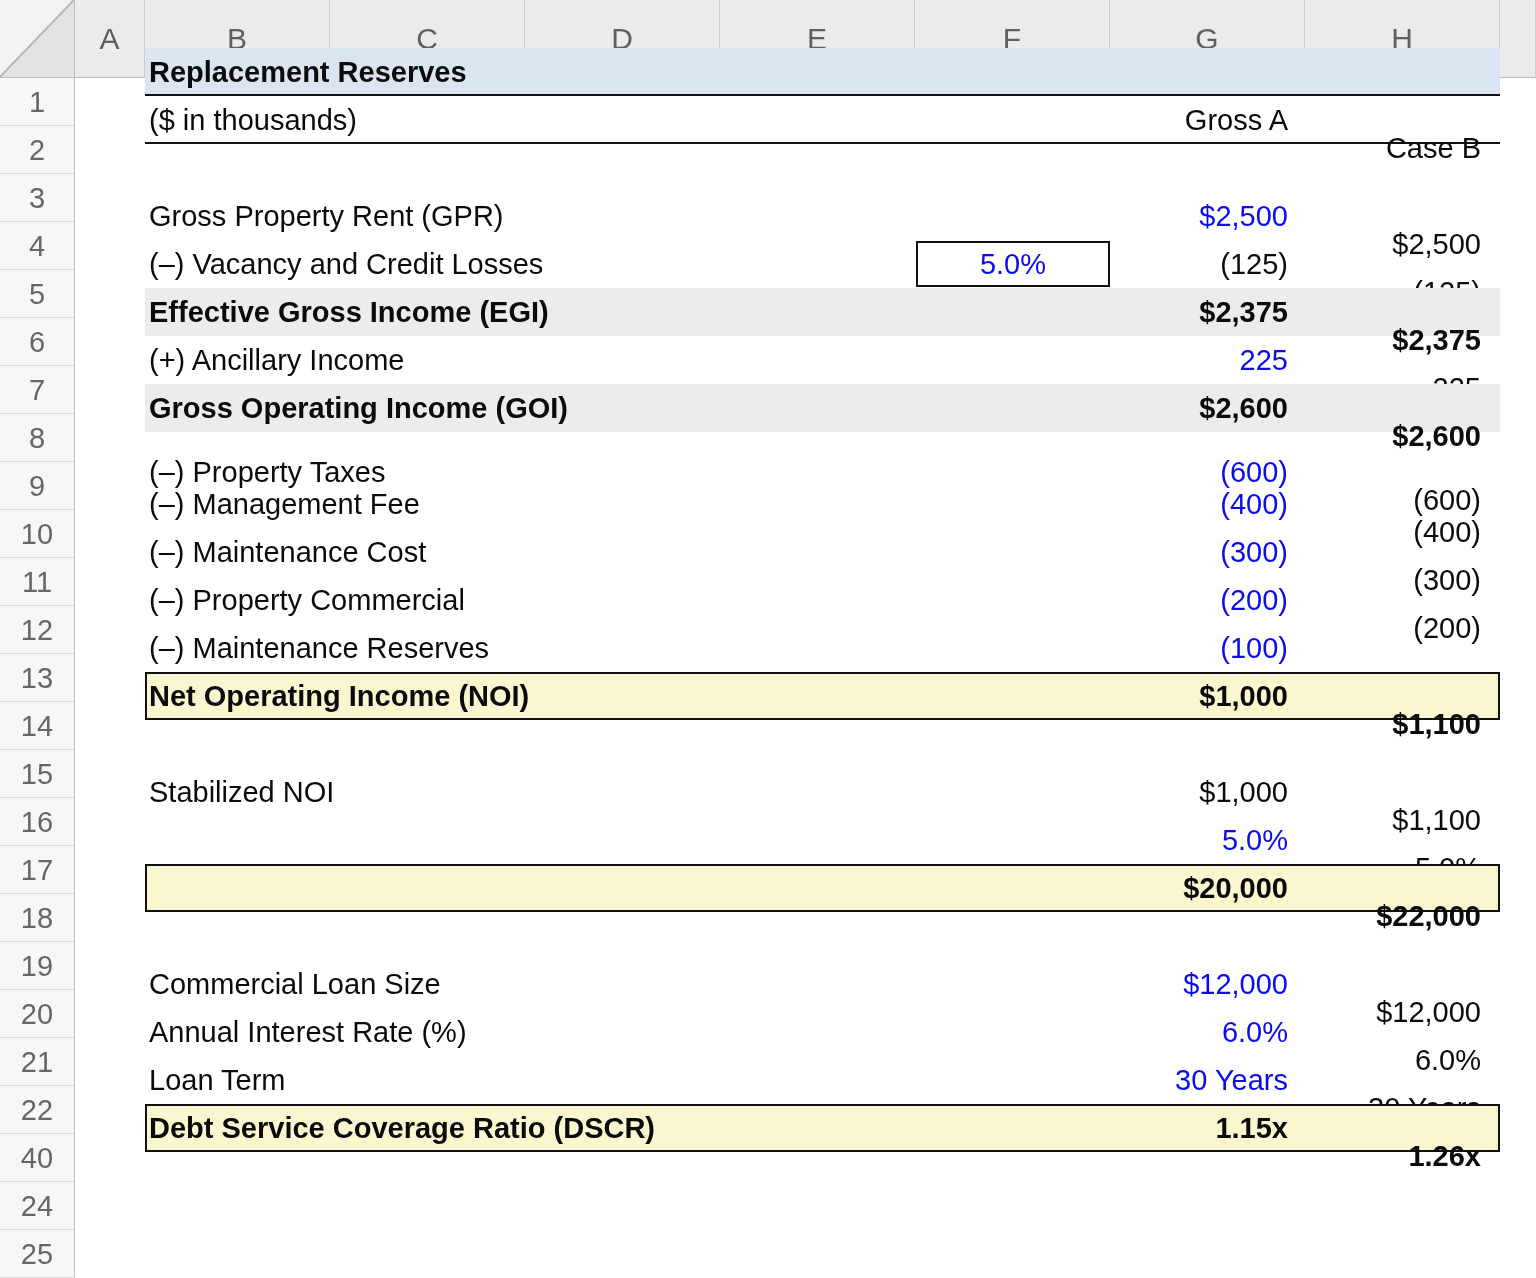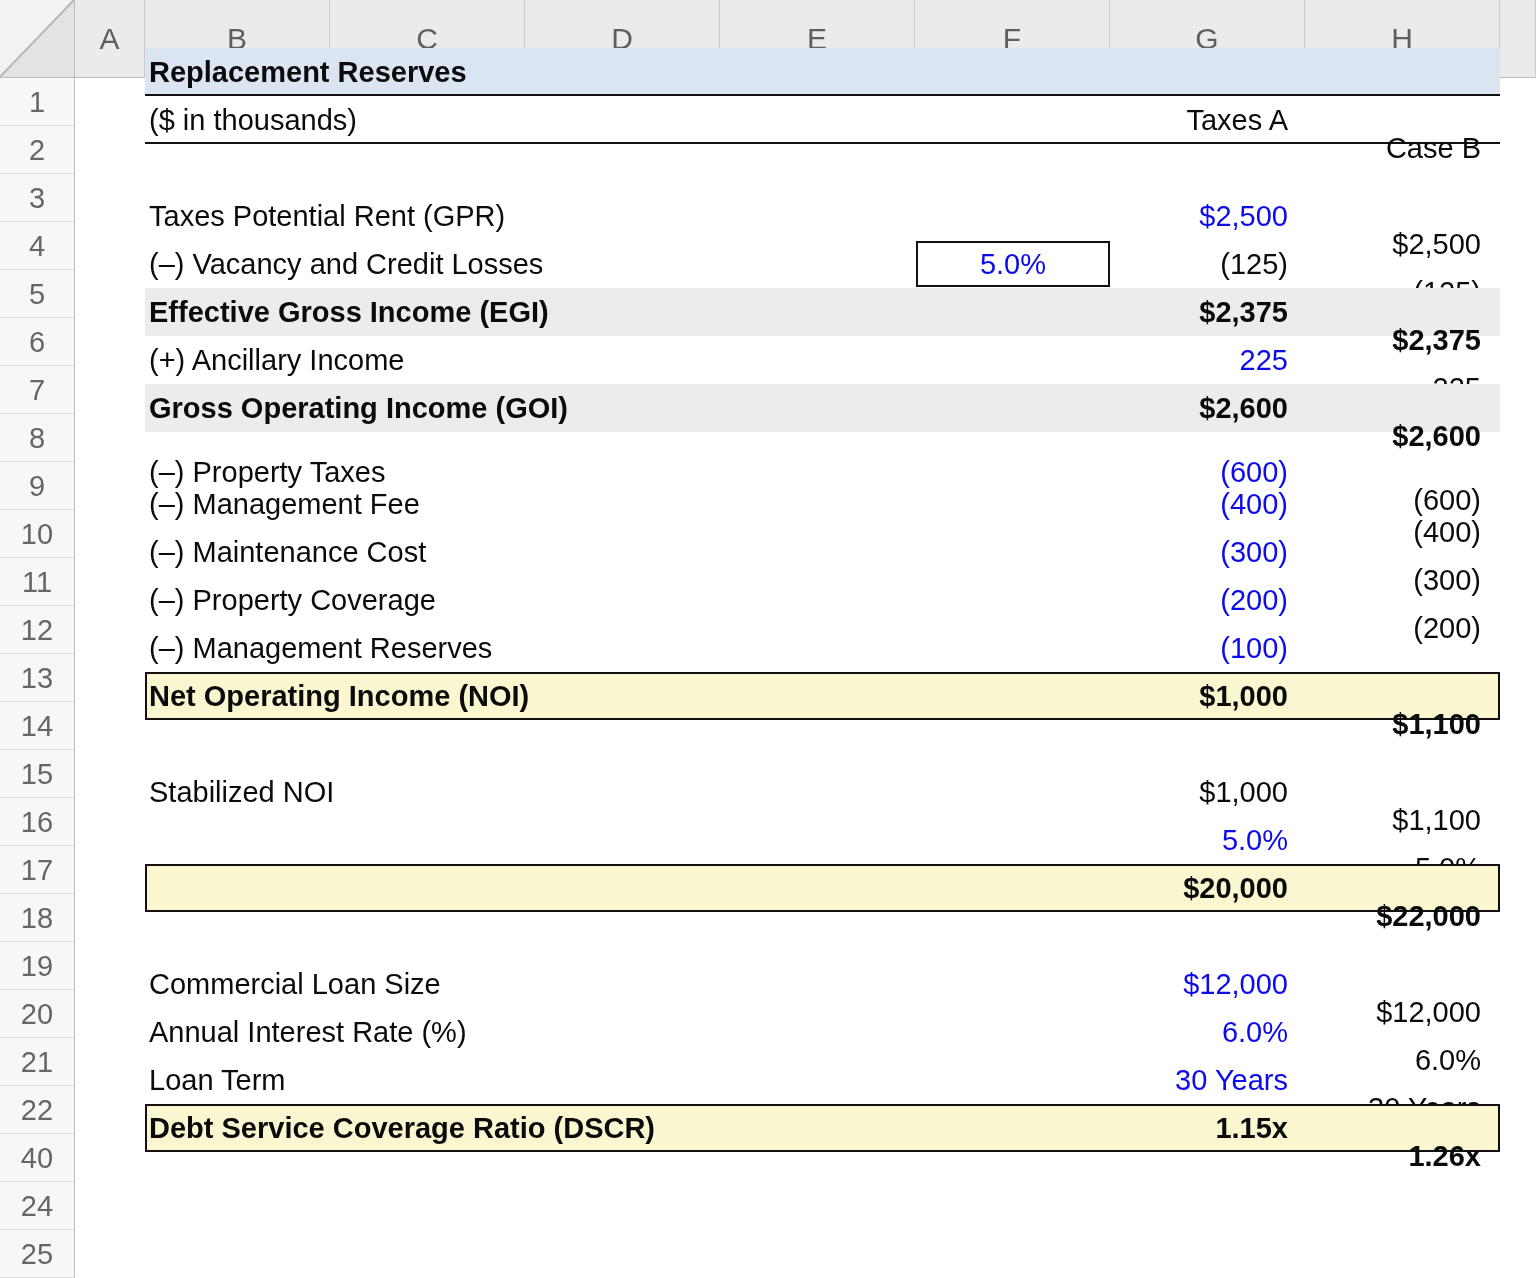--- a/index.html
+++ b/index.html
@@ -99,26 +99,26 @@
     </div>
 
   <div class="r" style="top:48px">
     <div class="fill tf"></div>
     <span class="lbl bold">Replacement Reserves</span>
   </div>
 
   <div class="r" style="top:96px">
     <div class="fill rule"></div>
     <span class="lbl">($ in thousands)</span>
-    <span class="vg">Taxes A</span>
+    <span class="vg">Gross A</span>
     <span class="vh">Case B</span>
   </div>
 
   <div class="r" style="top:192px">
-    <span class="lbl">Taxes Potential Rent (GPR)</span>
+    <span class="lbl">Gross Property Rent (GPR)</span>
     <span class="vg blue">$2,500</span>
     <span class="vh">$2,500</span>
   </div>
 
   <div class="r" style="top:240px">
     <span class="lbl">(–) Vacancy and Credit Losses</span>
     <span class="inbox blue">5.0%</span>
     <span class="vg">(125)</span>
     <span class="vh">(125)</span>
   </div>
@@ -155,27 +155,27 @@
     <span class="vh">(400)</span>
   </div>
 
   <div class="r" style="top:528px">
     <span class="lbl">(–) Maintenance Cost</span>
     <span class="vg blue">(300)</span>
     <span class="vh">(300)</span>
   </div>
 
   <div class="r" style="top:576px">
-    <span class="lbl">(–) Property Coverage</span>
+    <span class="lbl">(–) Property Commercial</span>
     <span class="vg blue">(200)</span>
     <span class="vh">(200)</span>
   </div>
 
   <div class="r" style="top:624px">
-    <span class="lbl">(–) Management Reserves</span>
+    <span class="lbl">(–) Maintenance Reserves</span>
     <span class="vg blue">(100)</span>
     <span class="vh blue">--</span>
   </div>
 
   <div class="r" style="top:672px">
     <div class="fill yf"></div>
     <span class="lbl bold">Net Operating Income (NOI)</span>
     <span class="vg bold">$1,000</span>
     <span class="vh bold">$1,100</span>
   </div>

